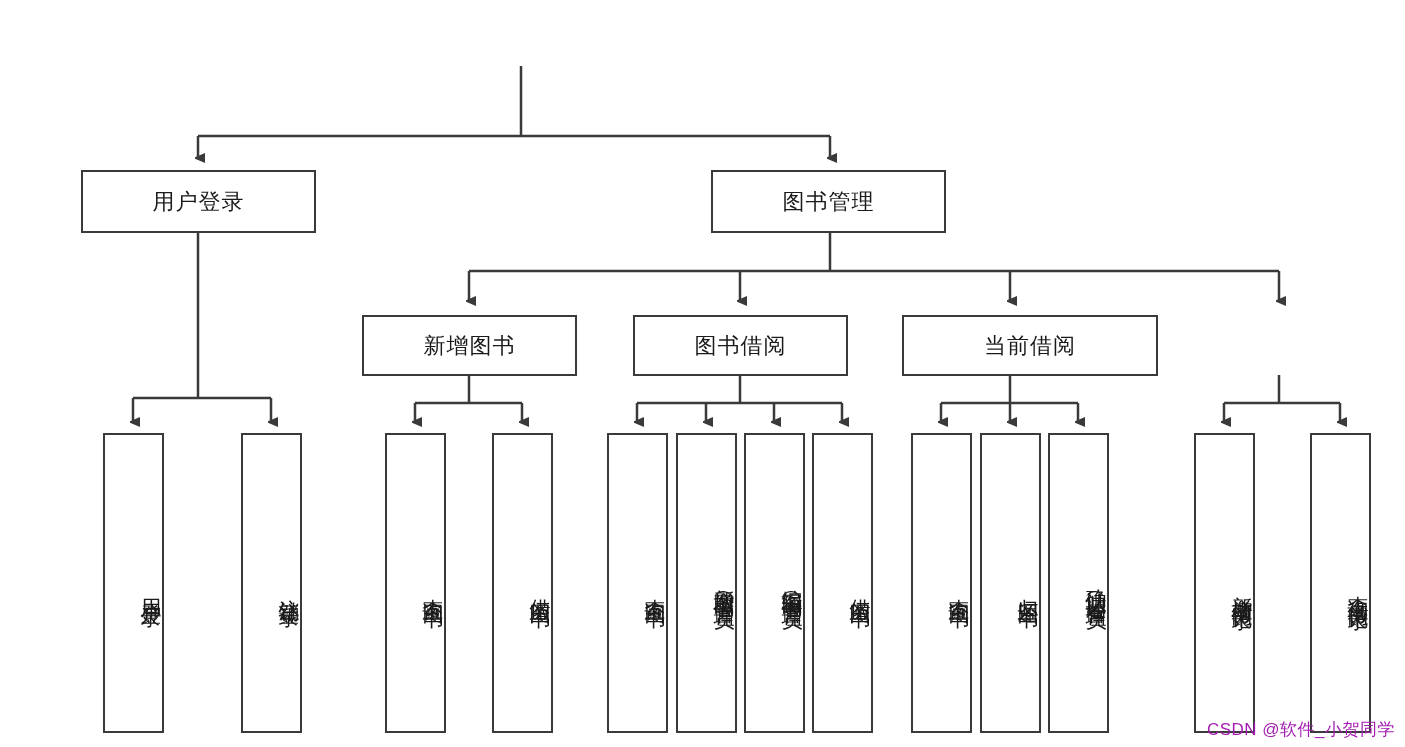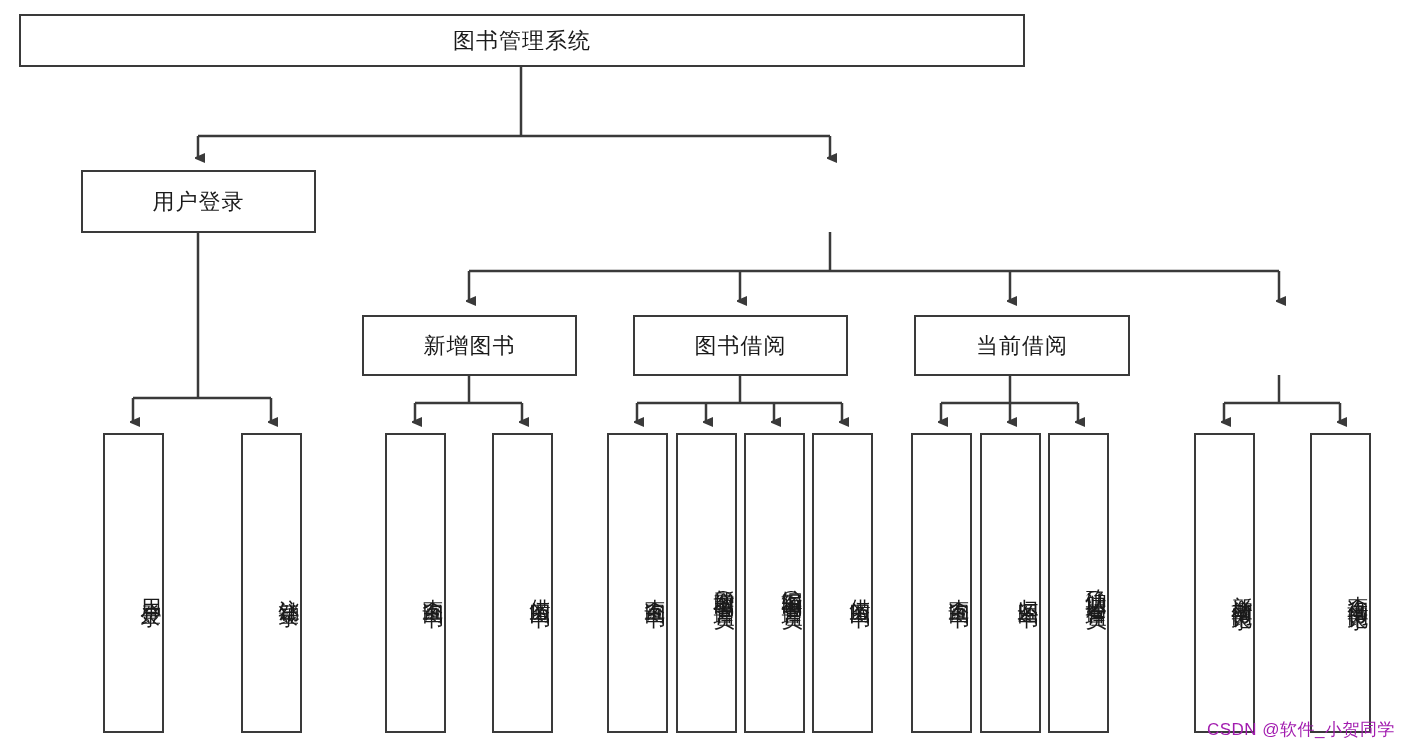--- a/index.html
+++ b/index.html
@@ -113,35 +113,35 @@
       <path d="M1010,403 L1010,422" marker-end="url(#arrowhead)"></path>
       <path d="M1078,403 L1078,422" marker-end="url(#arrowhead)"></path>
 
       <path d="M1279,375 L1279,403"></path>
       <path d="M1224,403 L1340,403"></path>
       <path d="M1224,403 L1224,422" marker-end="url(#arrowhead)"></path>
       <path d="M1340,403 L1340,422" marker-end="url(#arrowhead)"></path>
     </g>
   </svg>
 
-  <div class="node horiz" style="left:19px; top:14px; width:1006px; height:53px;">
-    <span class="lbl">图书管理系统</span>
-  </div>
 
   <div class="node horiz" style="left:81px; top:170px; width:235px; height:63px;">
     <span class="lbl">用户登录</span>
+  </div>
+  <div class="node horiz" style="left:711px; top:170px; width:235px; height:63px;">
+    <span class="lbl">图书管理</span>
   </div>
 
   <div class="node horiz" style="left:362px; top:315px; width:215px; height:61px;">
     <span class="lbl">新增图书</span>
   </div>
   <div class="node horiz" style="left:633px; top:315px; width:215px; height:61px;">
     <span class="lbl">图书借阅</span>
   </div>
-  <div class="node horiz" style="left:902px; top:315px; width:216px; height:61px;margin-left:12px;">
+  <div class="node horiz" style="left:902px; top:315px; width:256px; height:61px;">
     <span class="lbl">当前借阅</span>
   </div>
 
   <div class="node vert" style="left:103px; top:433px; width:61px; height:300px;">
     <span class="lbl">用户登录</span>
   </div>
   <div class="node vert" style="left:241px; top:433px; width:61px; height:300px;">
     <span class="lbl">注销登录</span>
   </div>
 

